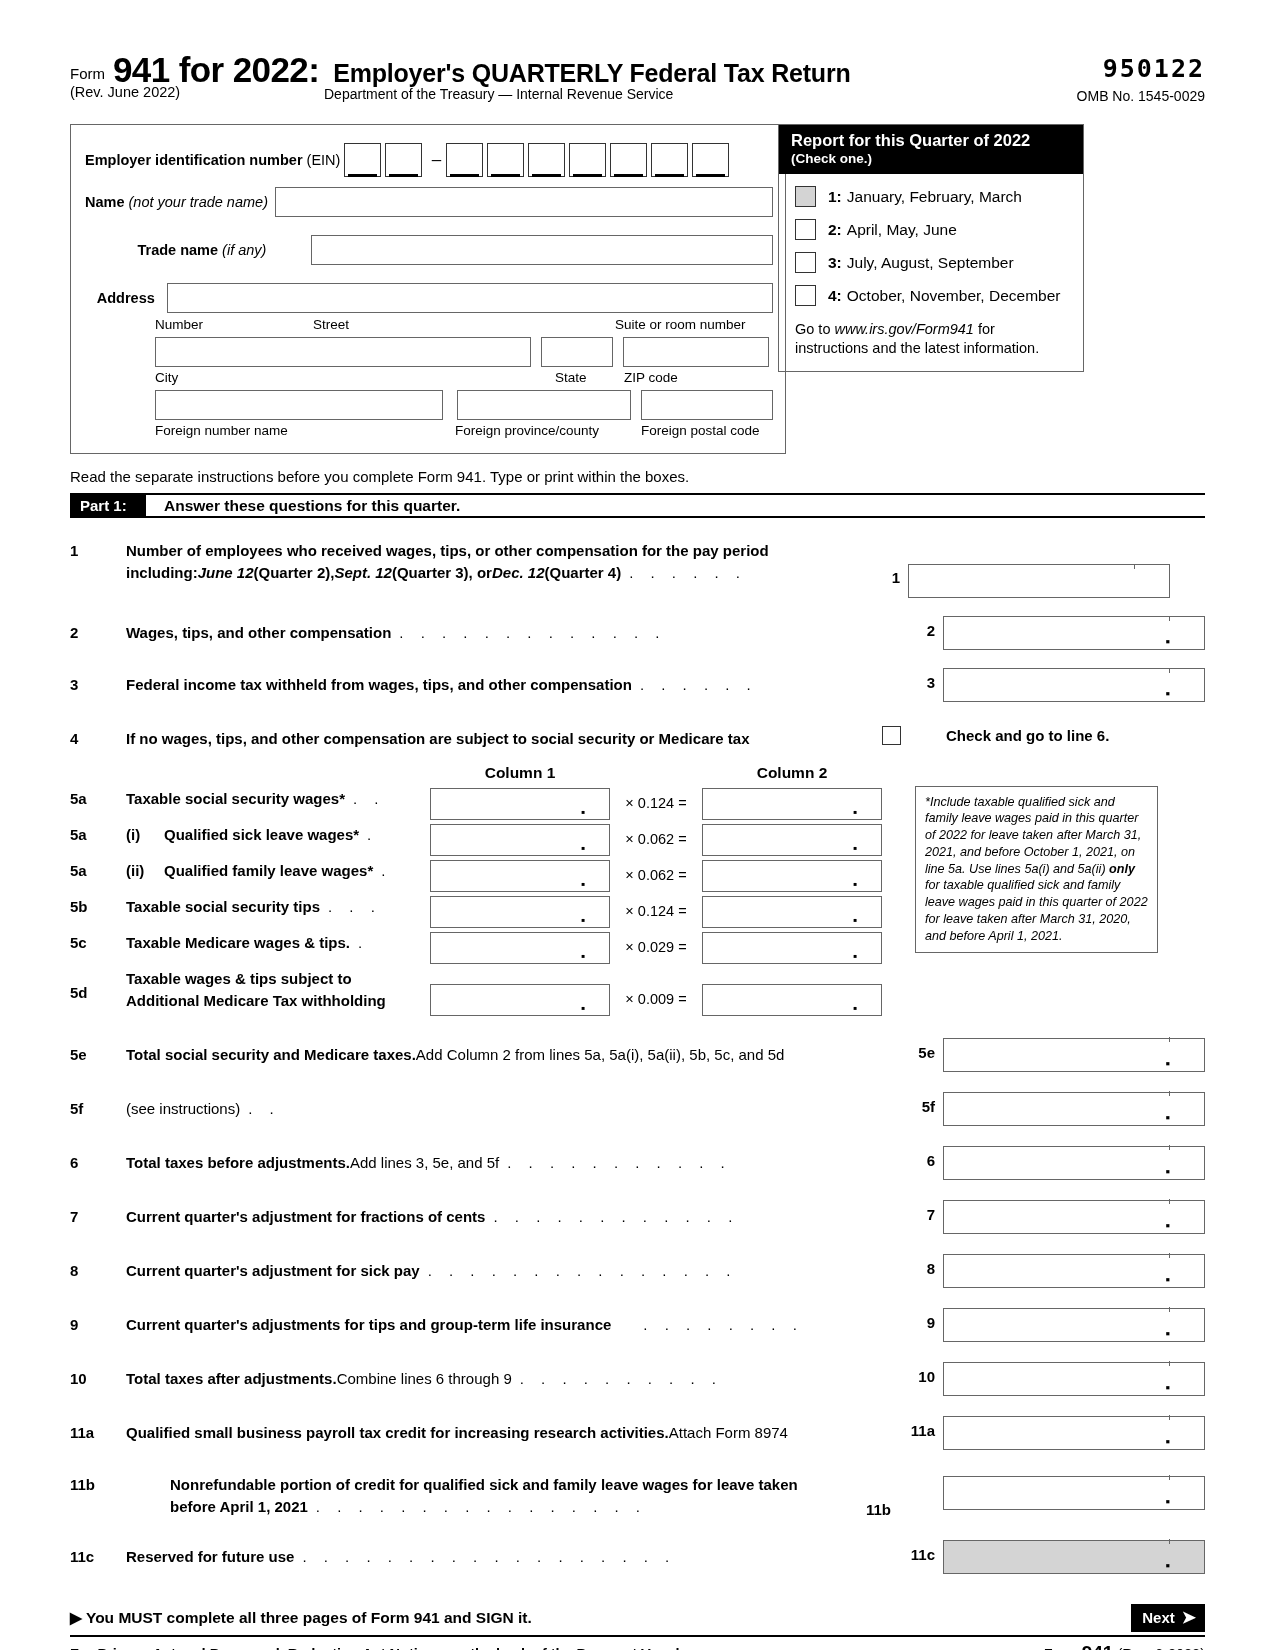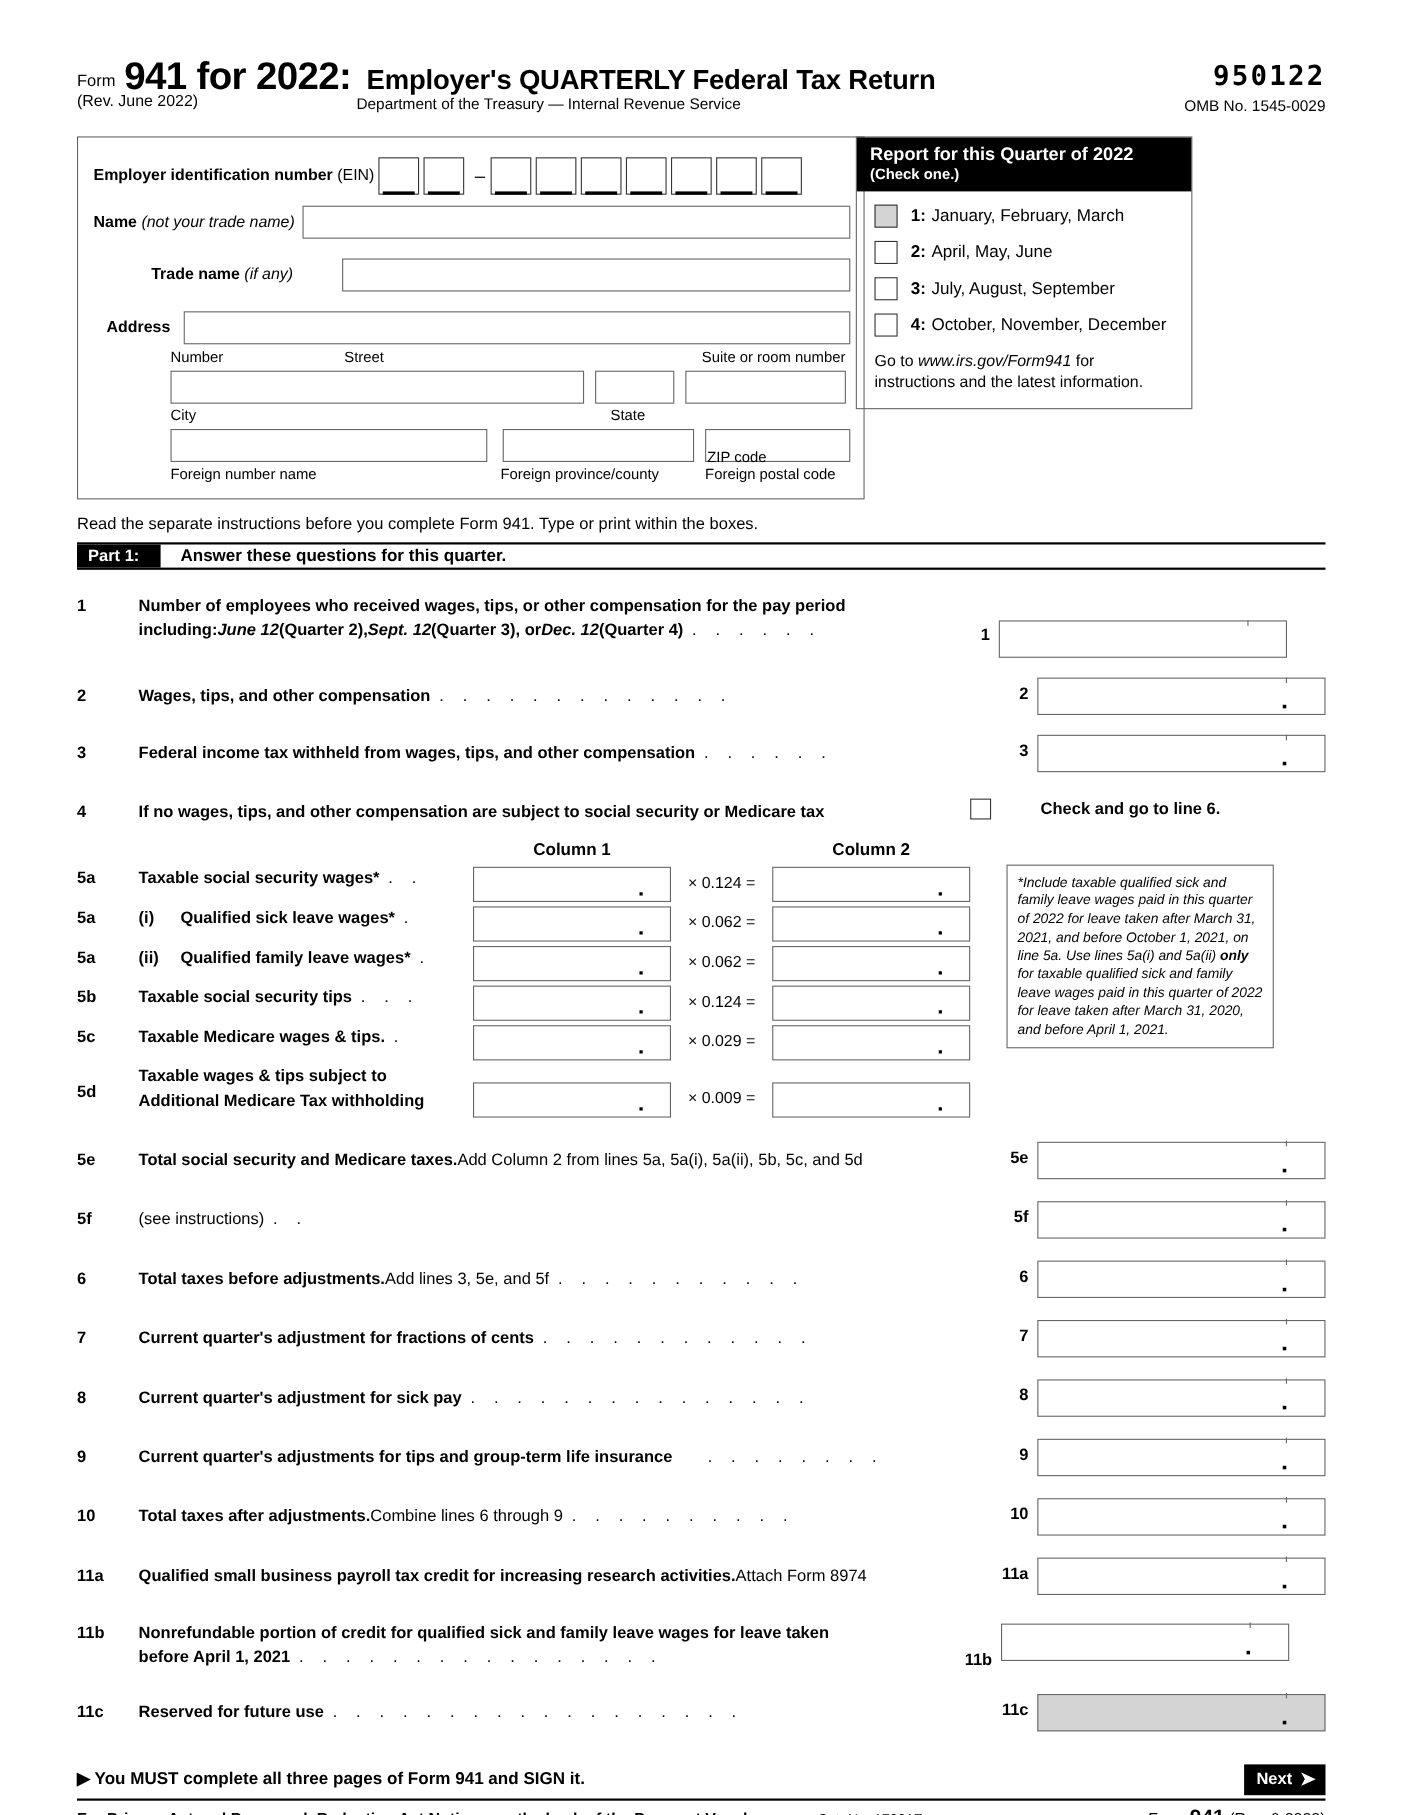--- a/index.html
+++ b/index.html
@@ -168,31 +168,31 @@
 
       <div class="fld-row r-addr">
         <span class="fld-label" style="width:70px;">Address</span>
         <span class="inp" style="width:608px;margin-left:12px;"></span>
       </div>
 
       <div class="addr-sub">
         <div class="subcap">
           <span style="position:absolute;left:0;">Number</span>
           <span style="position:absolute;left:158px;">Street</span>
-          <span style="position:absolute;left:483px;">Suite or room number</span>
+          <span style="position:absolute;left:460px;">Suite or room number</span>
         </div>
         <div class="subrow">
           <span class="inp" style="width:376px;"></span>
           <span class="inp" style="width:72px;margin-left:10px;"></span>
           <span class="inp" style="width:146px;margin-left:10px;"></span>
         </div>
         <div class="subcap" style="margin-top:3px;">
           <span style="position:absolute;left:0;">City</span>
           <span style="position:absolute;left:400px;">State</span>
-          <span style="position:absolute;left:488px;margin-top:38px;">ZIP code</span>
+          <span style="position:absolute;left:469px;">ZIP code</span>
         </div>
         <div class="subrow">
           <span class="inp" style="width:288px;"></span>
           <span class="inp" style="width:174px;margin-left:14px;"></span>
           <span class="inp" style="width:132px;margin-left:10px;"></span>
         </div>
         <div class="subcap" style="margin-top:3px;">
           <span style="position:absolute;left:0;">Foreign number name</span>
           <span style="position:absolute;left:300px;">Foreign province/county</span>
           <span style="position:absolute;left:486px;">Foreign postal code</span>
@@ -467,21 +467,21 @@
       <div class="ltext" style="display:flex;align-items:baseline;">
         <span>Qualified small business payroll tax credit for increasing research activities.</span>
           <span class="reg"> Attach Form 8974</span>
       </div>
       <div class="refnum" style="width:44px;">11a</div>
       <div class="moneybox" style="margin-top:-6px;">
           <span class="tick"></span>
         </div>
     </div>
 
-    <div class="lrow" style="margin-top:24px;">
+    <div class="lrow" style="margin-top:24px;gap:44px;">
       <div class="lnum">11b</div>
       <div class="ltext" style="max-width:740px;">
         <div>Nonrefundable portion of credit for qualified sick and family leave wages for leave taken</div>
         <div style="display:flex;align-items:baseline;">
           <span>before April 1, 2021</span>
           <span class="leaders">. . . . . . . . . . . . . . . .</span>
         </div>
       </div>
       <div class="refnum" style="width:44px;padding-top:27px;">11b</div>
       <div class="moneybox" style="margin-top:2px;">

